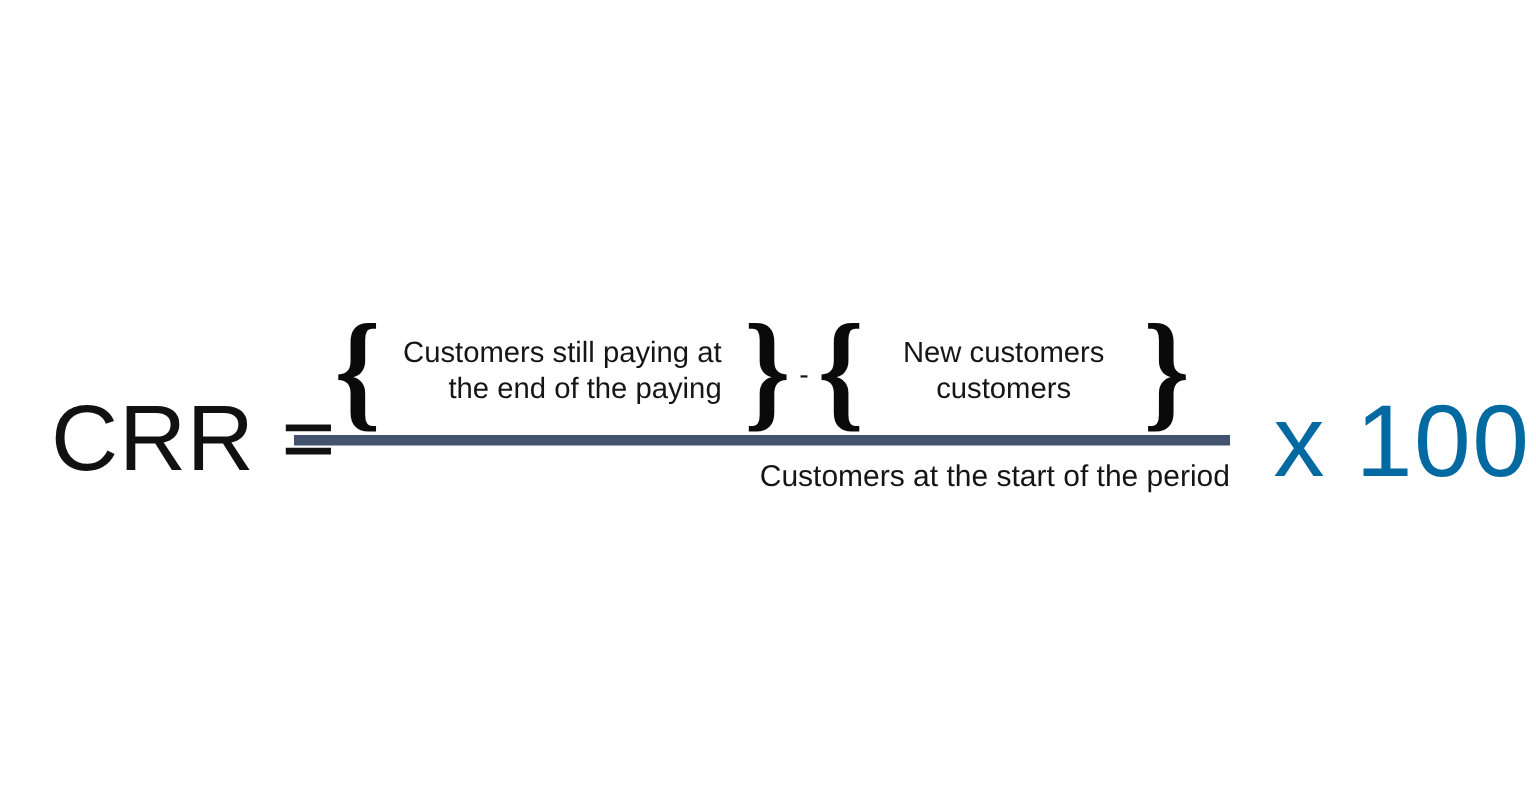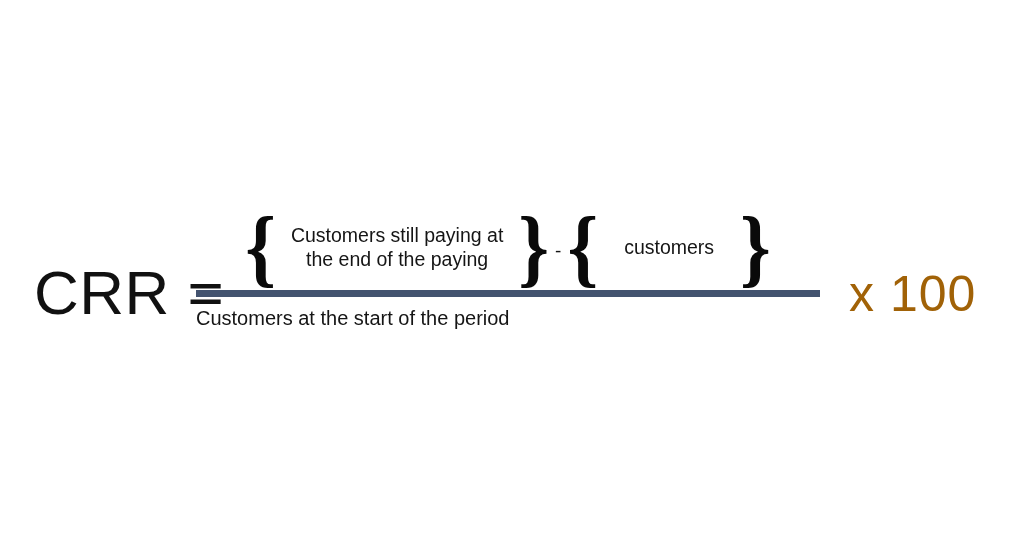--- a/index.html
+++ b/index.html
@@ -85,48 +85,48 @@
     font-size: 19px;
     line-height: 19px;
     color: #151515;
     margin: 0 6px;
     position: relative;
     top: 3px;
     font-weight: 400;
   }
 
   
-  .group-1 .brace-text { padding: 0 11px; }
+  .group-1 .brace-text { padding: 0 11px; text-align: right; }
   .group-2 .brace-text { padding: 0 22px; }
 
   .fraction-bar {
     width: 624px;
     height: 7px;
     background: #43536f;
     margin: 0;
   }
 
   .denominator {
-    text-align: left;
+    text-align: right;
     font-size: 20px;
     line-height: 26px;
     color: #151515;
     padding-top: 8px;
     white-space: nowrap;
     font-weight: 400;
   }
 
   
   .rhs {
     position: absolute;
     left: 849px;
     top: 265px;
-    font-size: 50px;
+    font-size: 68px;
     line-height: 58px;
-    color: #a16207;
+    color: #0369a1;
     letter-spacing: 1px;
     white-space: nowrap;
     font-weight: 400;
   }
 </style>
 </head>
 <body style="background: rgb(255, 255, 255);">
 
 <div id="formula-canvas">
 
@@ -143,20 +143,21 @@
           <span class="ln">the end of the paying</span>
         </span>
         <span class="brace brace-right">}</span>
       </div>
 
       <span class="minus-sign">-</span>
 
       <div class="brace-group group-2">
         <span class="brace brace-left">{</span>
         <span class="brace-text">
+          <span class="ln">New customers</span>
           <span class="ln">customers</span>
         </span>
         <span class="brace brace-right">}</span>
       </div>
 
     </div>
 
     <div class="fraction-bar" style="background: rgb(67, 83, 111);"></div>
 
     <div class="denominator">Customers at the start of the period</div>

